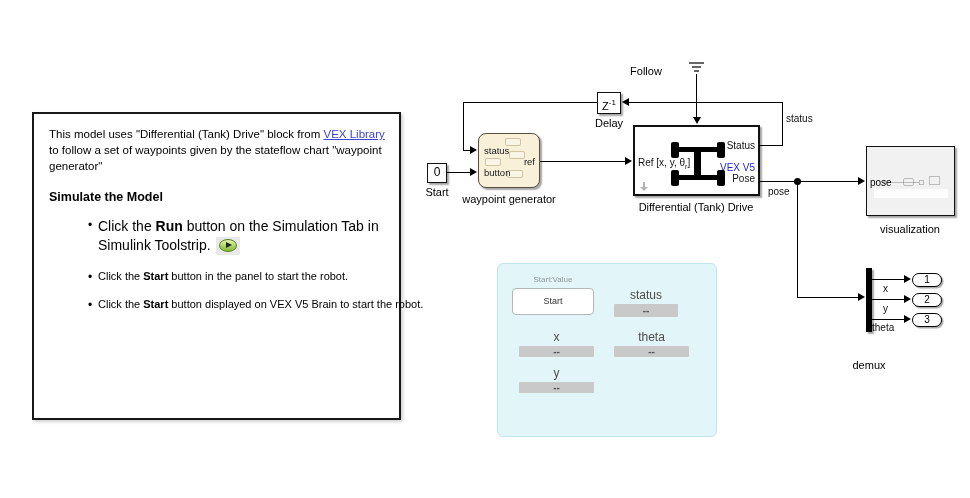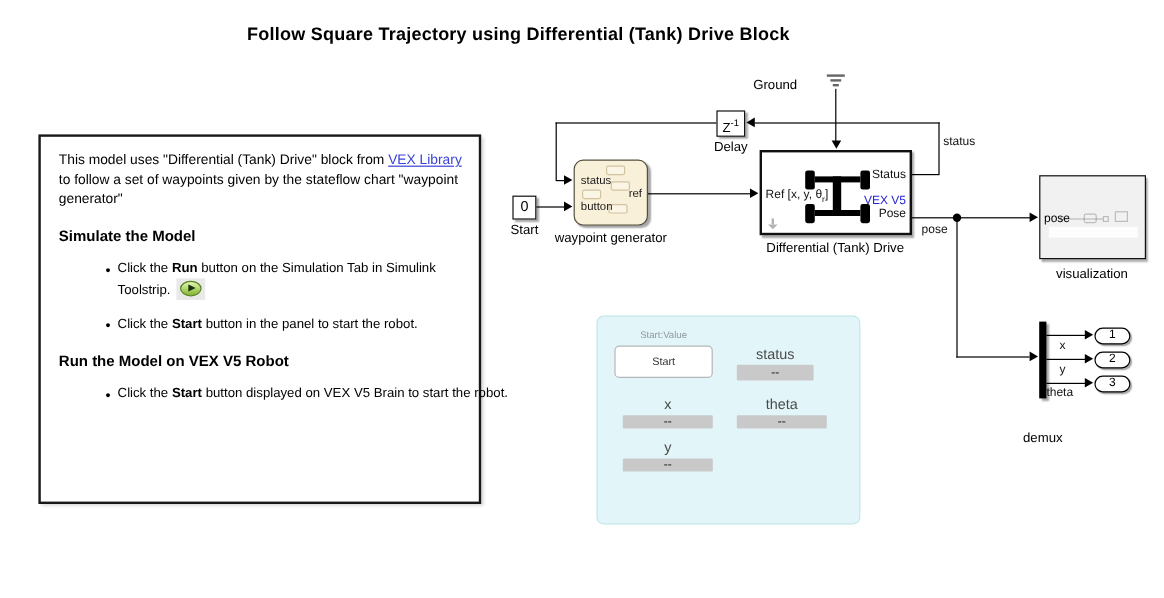--- a/index.html
+++ b/index.html
@@ -14,21 +14,21 @@
            font-size:11px; color:#222; }
 
   
   .note { position:absolute; left:32px; top:112px; width:369px; height:308px;
           background:#fff; border:2px solid #181818; padding:13px 14px 0 15px;
           box-shadow:2px 2px 3px rgba(0,0,0,.18); }
   .note p.intro { font-size:11.5px; line-height:1.38; }
   .note a { color:#3b43d6; text-decoration:underline; cursor:pointer; }
   .note h3 { font-size:12.5px; font-weight:bold; margin-top:15px; }
   .note ul { list-style:none; margin:13px 0 0 0; padding-left:49px; }
-  .note li { position:relative; font-size:11px; line-height:1.4; margin-bottom:13px; }
+  .note li { position:relative; font-size:14px; line-height:1.4; margin-bottom:13px; }
   .note li::before { content:"•"; position:absolute; left:-10px; top:0; font-size:12px; }
   .note li.compact { font-size:11px; white-space:nowrap; }
   .note b { font-weight:bold; }
 
   
   .run-ic { display:inline-block; width:24px; height:18px; background:#e9e9e9;
             vertical-align:-5px; margin-left:5px; position:relative; }
   .run-ic .orb { position:absolute; left:3px; top:2px; width:18px; height:13px;
             border-radius:50%; border:1px solid #55831c;
             background:linear-gradient(#e4f5b4, #84b632); }
@@ -124,32 +124,30 @@
   .disp { position:absolute; text-align:center; }
   .disp .lab { font-size:12px; color:#4b4b4b; margin-bottom:2px; }
   .disp .val { background:#c9c9c9; color:#555; font-size:10px; font-weight:bold;
                line-height:11px; border-radius:1px; }
 </style>
 </head>
 <body>
 
 <div id="canvas">
 
-  <div class="title">Follow Square Trajectory using Differential (Tank) Drive Block</div>
 
   <div class="note">
     <p class="intro"><span>This model uses "Differential (Tank) Drive" block from </span><a>VEX Library</a><span> to follow a set of waypoints given by the stateflow chart "waypoint generator"</span></p>
 
     <h3>Simulate the Model</h3>
     <ul>
       <li><span>Click the </span><b>Run</b><span> button on the Simulation Tab in Simulink Toolstrip.</span><span class="run-ic"><span class="orb"></span><span class="tri"></span></span></li>
       <li class="compact"><span>Click the </span><b>Start</b><span> button in the panel to start the robot.</span></li>
     </ul>
 
-    <h3>Run the Model on VEX V5 Robot</h3>
     <ul>
       <li class="compact"><span>Click the </span><b>Start</b><span> button displayed on VEX V5 Brain to start the robot.</span></li>
     </ul>
   </div>
 
   <div class="blk const">0</div>
   <div class="blk-label" style="left:407px; top:186px; width:60px;">Start</div>
 
   <div class="blk chart">
     <div class="sf-box" style="left:26px; top:4px;  width:16px; height:8px;"></div>
@@ -158,21 +156,21 @@
     <div class="sf-box" style="left:28px; top:36px; width:16px; height:8px;"></div>
     <div class="pn" style="left:5px; top:11px;">status</div>
     <div class="pn" style="left:5px; top:33px;">button</div>
     <div class="pn" style="right:4px; top:22px;">ref</div>
   </div>
   <div class="blk-label" style="left:449px; top:193px; width:120px;">waypoint generator</div>
 
   <div class="blk delay"><span>Z</span><sup>-1</sup></div>
   <div class="blk-label" style="left:579px; top:117px; width:60px;">Delay</div>
 
-  <div class="blk-label" style="left:616px; top:65px; width:60px;">Ground</div>
+  <div class="blk-label" style="left:616px; top:65px; width:60px;">Follow</div>
   <div>
     <div class="gnd-line" style="left:689px; top:62px; width:15px;"></div>
     <div class="gnd-line" style="left:692px; top:66px; width:9px;"></div>
     <div class="gnd-line" style="left:694px; top:70px; width:5px;"></div>
   </div>
 
   <div class="blk drive">
     <div class="badge">VEX V5</div>
     <div class="pn" style="left:3px; top:30px;"><span>Ref [x, y, θ</span><sub style="font-size:7px;">r</sub><span>]</span></div>
     <div class="pn" style="right:3px; top:13px;">Status</div>

